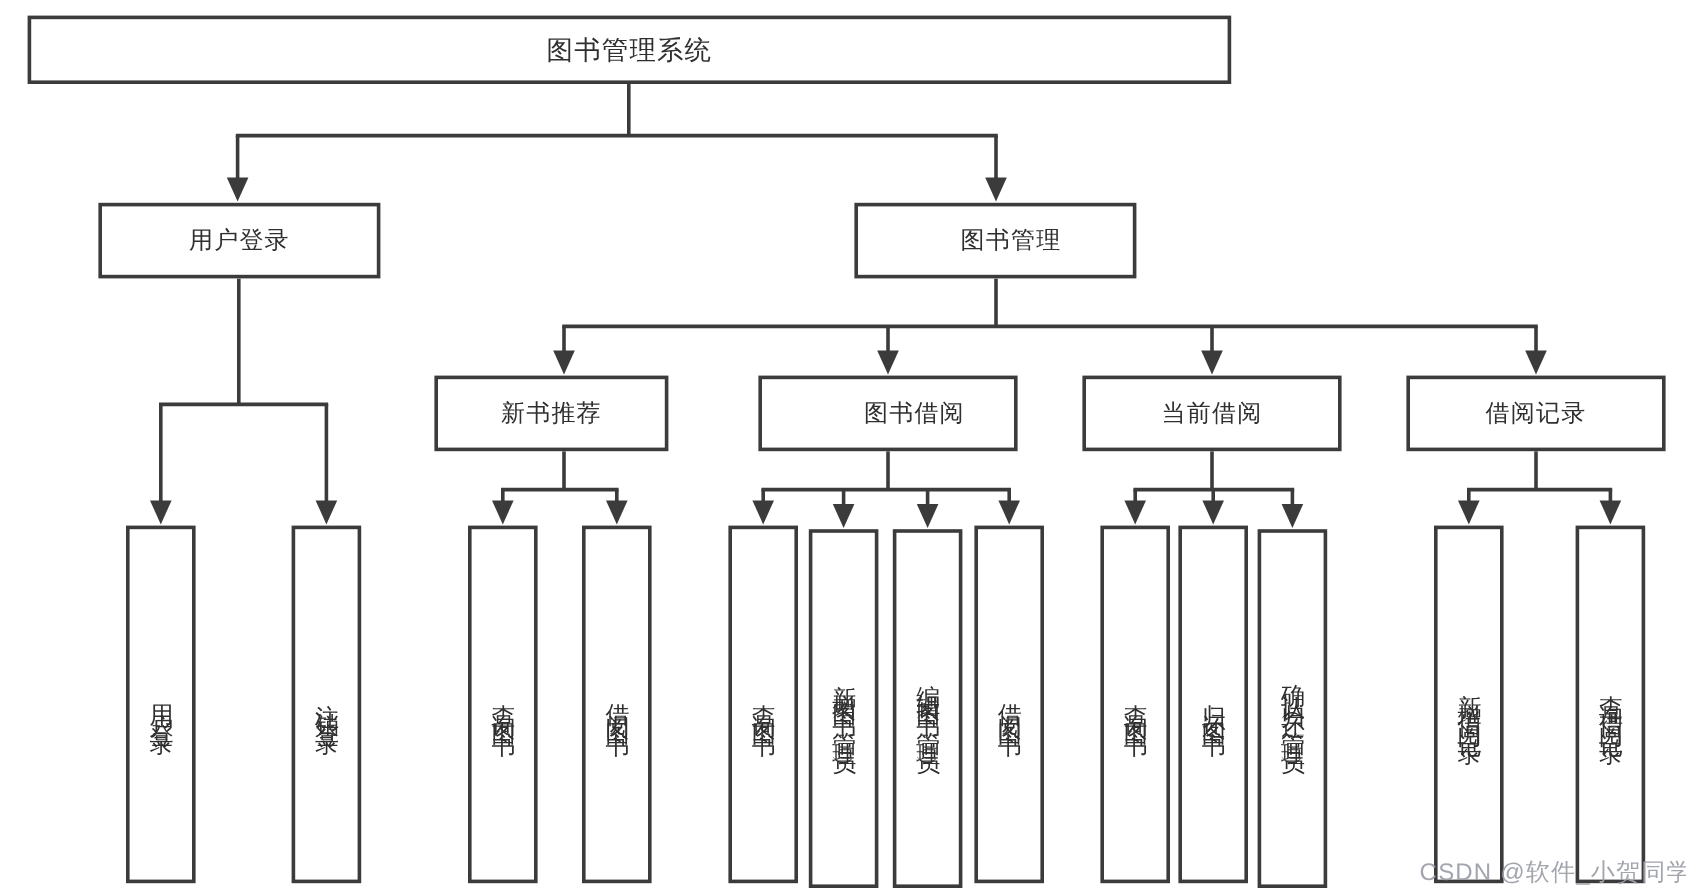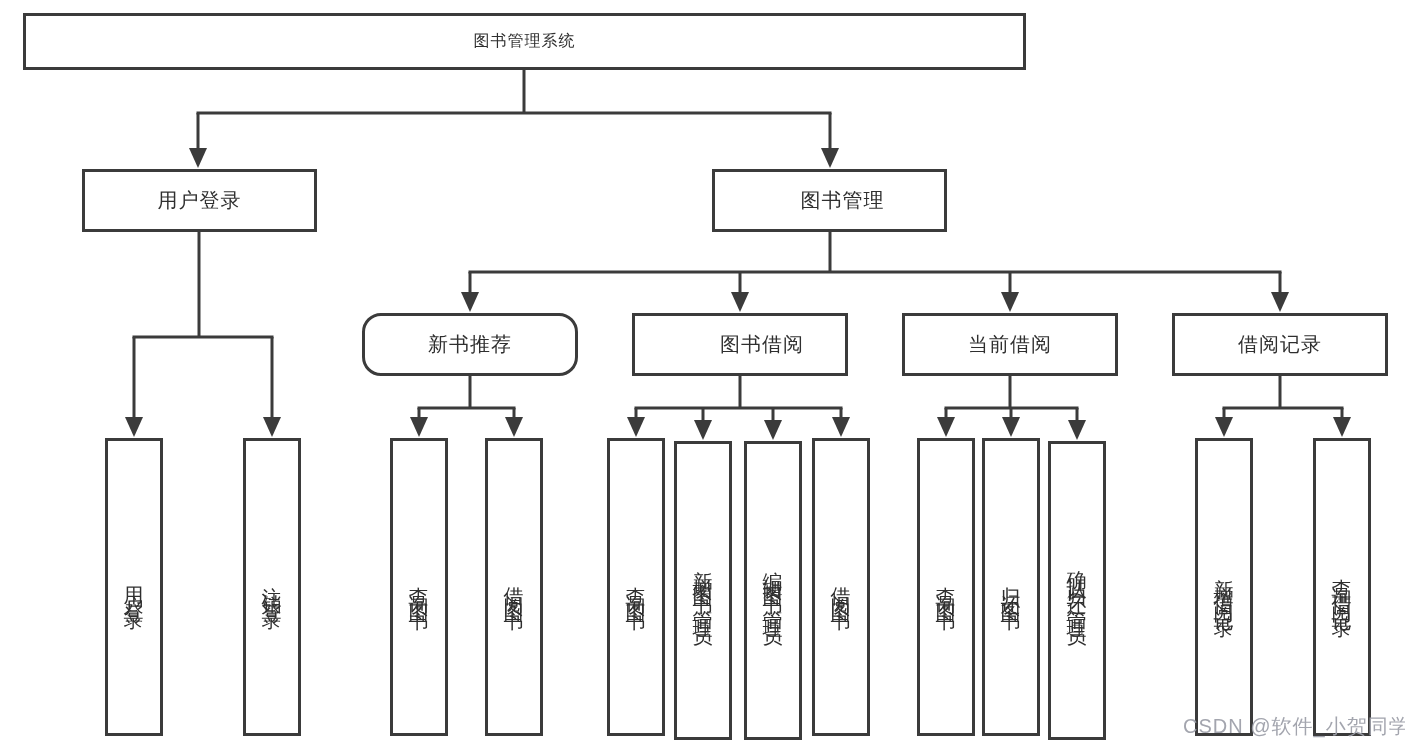--- a/index.html
+++ b/index.html
@@ -14,21 +14,21 @@
   .wires{position:absolute;left:0;top:0;width:1405px;height:747px;}
   .node{
     position:absolute;
     box-sizing:border-box;
     border:3px solid #3b3b3b;
     background:#ffffff;
     display:flex;align-items:center;justify-content:center;
     text-align:center;
   }
   .node.h{font-size:20px;letter-spacing:1px;}
-  .node.root{font-size:16px;letter-spacing:1px;}
+  .node.root{font-size:22px;letter-spacing:1px;}
   .node.leaf{
     writing-mode:vertical-rl;
     font-size:20px;
     letter-spacing:8px;
     line-height:1;
   }
   .watermark{
     position:absolute;
     left:1183px;top:713px;
     font-size:20px;
@@ -116,21 +116,21 @@
       <path d="M1342,408 V419"></path>
       <polygon points="1333,417 1351,417 1342,437" fill="#3b3b3b" stroke="none"></polygon>
     </g>
   </svg>
 
   <div class="node root" style="left:23px;top:13px;width:1003px;height:57px;">图书管理系统</div>
 
   <div class="node h" style="left:82px;top:169px;width:235px;height:63px;">用户登录</div>
   <div class="node h" style="left:712px;top:169px;width:235px;height:63px;padding-left:26px;">图书管理</div>
 
-  <div class="node h" style="left:362px;top:313px;width:216px;height:63px;border-radius:19px;">新书推荐</div>
+  <div class="node h" style="left:362px;top:313px;width:195px;height:63px;">新书推荐</div>
   <div class="node h" style="left:632px;top:313px;width:216px;height:63px;padding-left:44px;">图书借阅</div>
   <div class="node h" style="left:902px;top:313px;width:216px;height:63px;">当前借阅</div>
   <div class="node h" style="left:1172px;top:313px;width:216px;height:63px;">借阅记录</div>
 
   <div class="node leaf" style="left:105px;top:438px;width:58px;height:298px;">用户登录</div>
   <div class="node leaf" style="left:243px;top:438px;width:58px;height:298px;">注销登录</div>
 
   <div class="node leaf" style="left:390px;top:438px;width:58px;height:298px;">查询图书</div>
   <div class="node leaf" style="left:485px;top:438px;width:58px;height:298px;">借阅图书</div>
 

